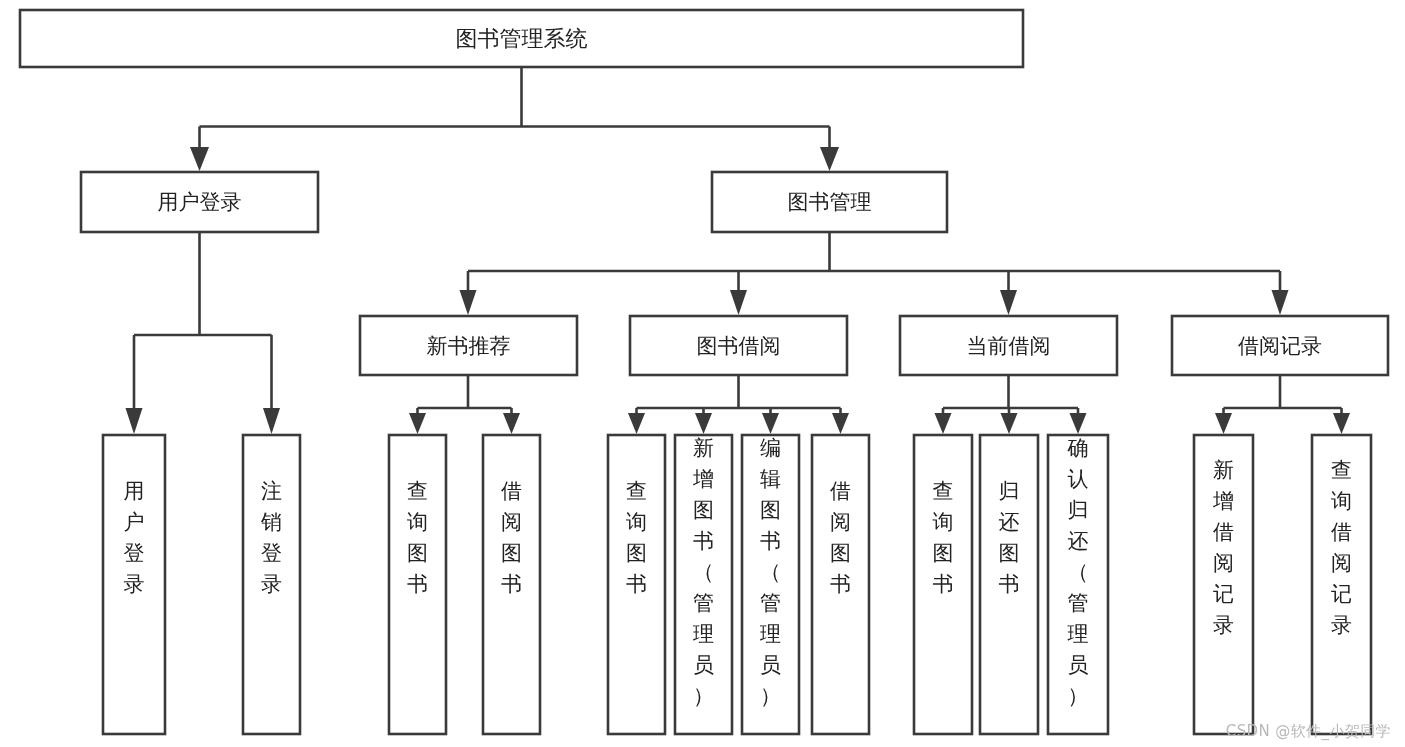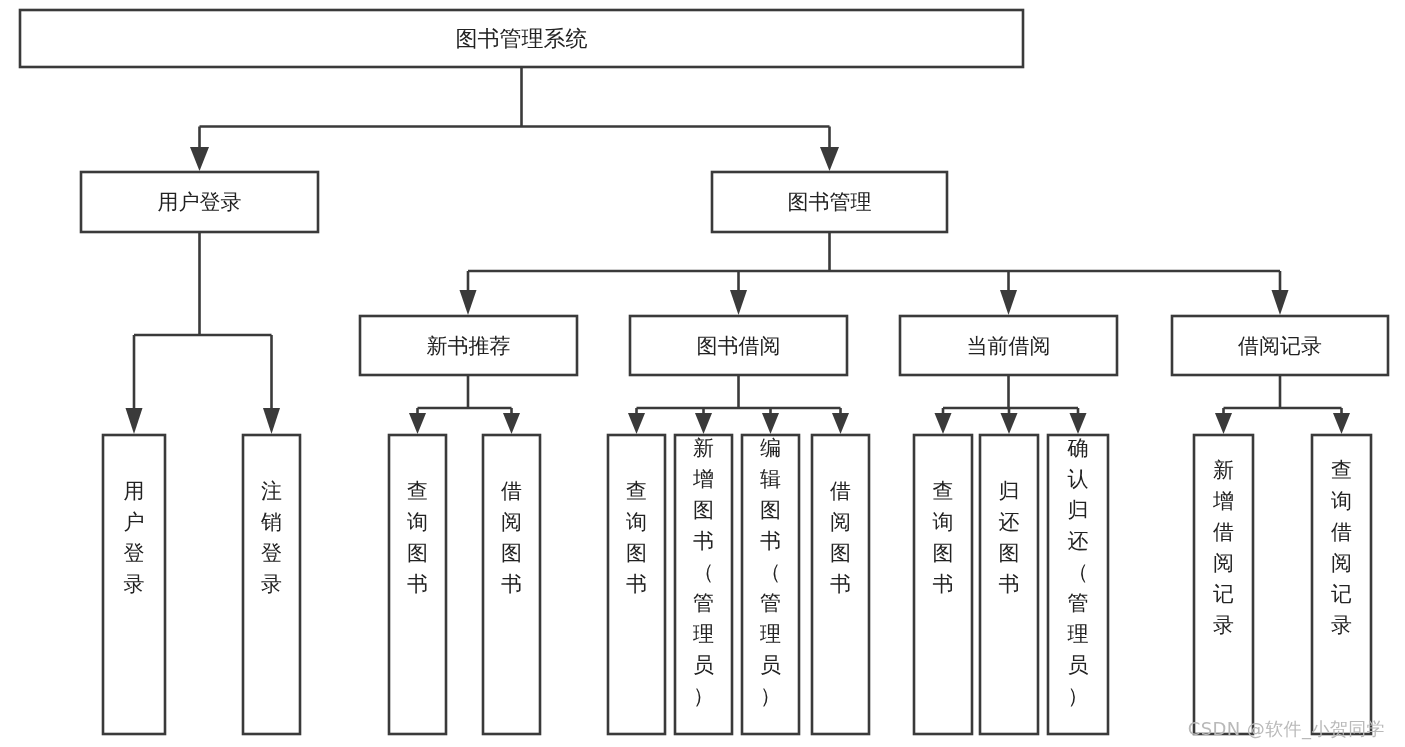--- a/index.html
+++ b/index.html
@@ -45,24 +45,24 @@
     stroke-width: 2.6;
     fill: none;
     stroke-linecap: butt;
   }
   .arrow-head {
     fill: #3a3a3a;
     stroke: none;
   }
   .watermark {
     position: absolute;
-    right: 20px;
+    right: 14px;
     bottom: 6px;
     font-family: "DejaVu Sans", "Liberation Sans", sans-serif;
-    font-size: 18px;
+    font-size: 15px;
     color: #b9b9b9;
     white-space: nowrap;
     pointer-events: none;
     letter-spacing: 0.4px;
   }
 </style>
 </head>
 <body>
 
 <svg id="diagram" viewBox="0 0 1405 747" xmlns="http://www.w3.org/2000/svg">

